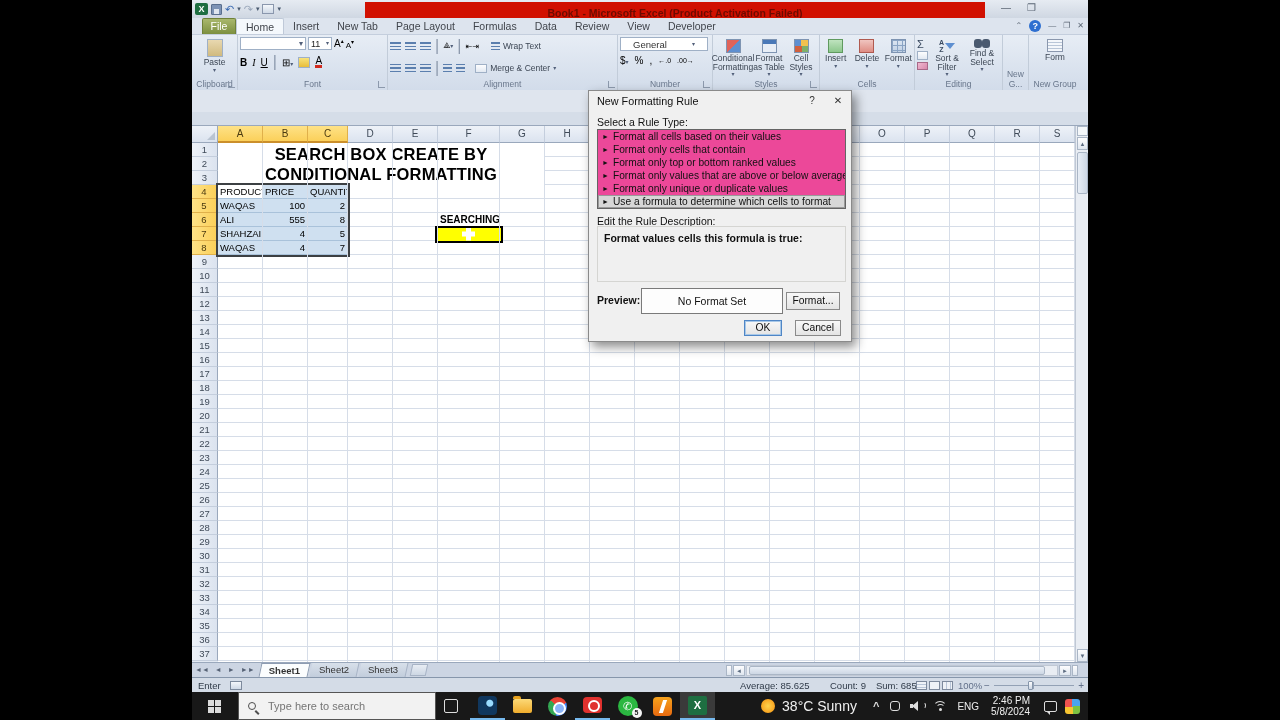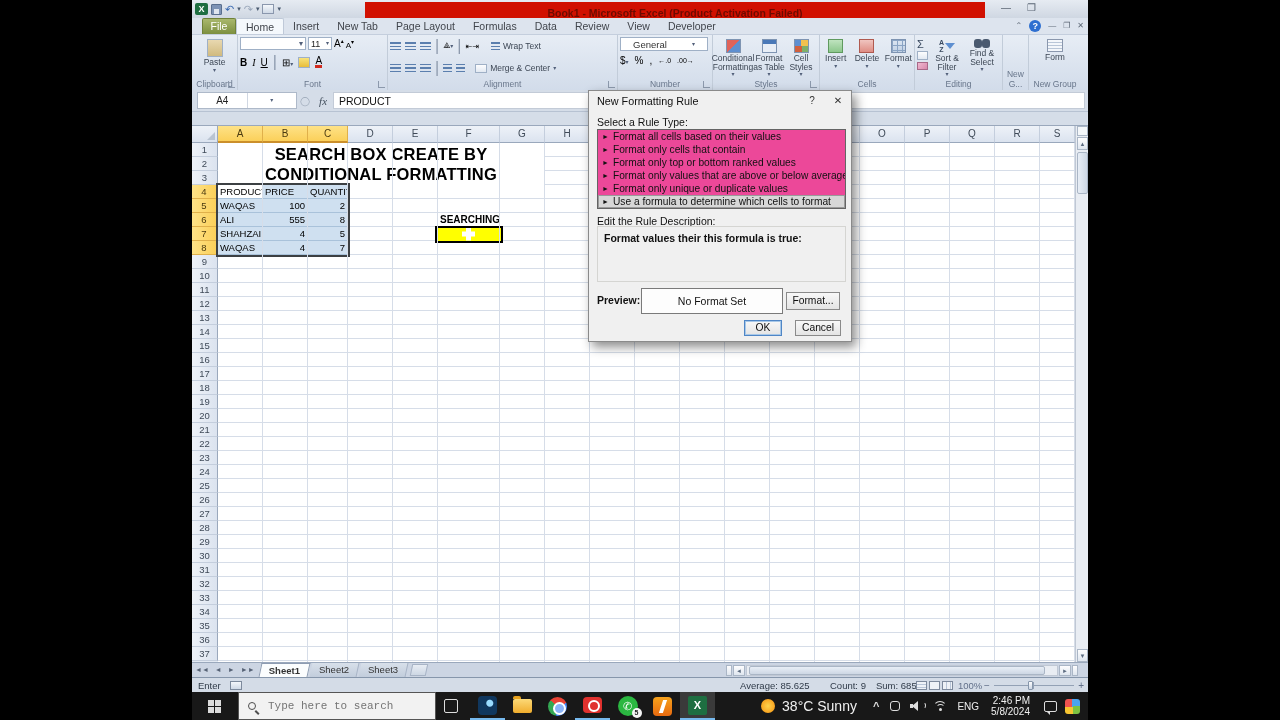--- a/index.html
+++ b/index.html
@@ -226,21 +226,21 @@
   #taskbar{position:absolute;left:0;top:692px;width:896px;height:28px;background:#181818;}
   #start{position:absolute;left:0;top:0;width:44px;height:28px;display:flex;align-items:center;justify-content:center;}
   .winlogo{width:13px;height:13px;display:grid;grid-template-columns:6px 6px;grid-template-rows:6px 6px;gap:1px;}
   .winlogo i{background:#dcdcdc;}
   #tsearch{position:absolute;left:46px;top:0;width:198px;height:28px;background:#f2f2f2;
     border:1px solid #555;display:flex;align-items:center;}
   .mag{width:8px;height:8px;border:1.5px solid #4e4e4e;border-radius:50%;margin-left:9px;position:relative;}
   .mag::after{content:"";position:absolute;left:7px;top:7px;width:5px;height:1.5px;background:#4e4e4e;
     transform:rotate(45deg);transform-origin:0 0;}
   #tsearch input{border:none;outline:none;background:transparent;font-size:11px;color:#333;
-    margin-left:10px;width:150px;font-family:Liberation Mono, monospace;}
+    margin-left:10px;width:150px;font-family:Liberation Sans, sans-serif;}
   #taskview{position:absolute;left:252px;top:7px;width:14px;height:14px;border:1.5px solid #ddd;border-radius:2px;}
   .dock{position:absolute;top:0;width:35px;height:28px;display:flex;align-items:center;justify-content:center;}
   .dock.active-app{background:#3a3a3a;border-bottom:2px solid #76b9ed;}
   .dock.lined{border-bottom:2px solid #76b9ed;}
   .ic-media{width:19px;height:19px;border-radius:4px;background:radial-gradient(circle at 62% 38%,#9adcff 0 3px,#10375e 4px);}
   .ic-folder{width:19px;height:14px;background:linear-gradient(#fcd977,#f0ad2d);border-radius:2px;position:relative;}
   .ic-folder::before{content:"";position:absolute;left:0;top:-3px;width:8px;height:3px;
     background:#e8a31f;border-radius:2px 2px 0 0;}
   .ic-chrome{width:19px;height:19px;border-radius:50%;
     background:conic-gradient(from -50deg,#ea4335 0 33%,#4285f4 33% 66%,#34a853 66%);position:relative;}
@@ -468,31 +468,20 @@
     </div>
     <div class="rgroup" style="width:52px;border-right:none;">
       <div class="bigbtn">
         <span class="form-ic"></span>
         <span>Form</span>
       </div>
       <div class="glabel">New Group</div>
     </div>
   </div>
 
-  <div id="formulabar">
-    <div id="namebox">
-      <span>A4</span>
-      <span class="dd">▾</span>
-    </div>
-    <span class="fx-dim">◯</span>
-    <span id="fx">fx</span>
-    <div id="fbar-input">
-      <span>PRODUCT</span>
-    </div>
-  </div>
   <div id="filler"></div>
 
   <div id="colheaders">
     <div id="corner"></div>
   <div class="colh sel" style="left: 26px; width: 45px;">A</div>
       <div class="colh sel" style="left: 71px; width: 45px;">B</div>
       <div class="colh sel" style="left: 116px; width: 40px;">C</div>
       <div class="colh" style="left: 156px; width: 45px;">D</div>
       <div class="colh" style="left: 201px; width: 45px;">E</div>
       <div class="colh" style="left: 246px; width: 62px;">F</div>
@@ -632,21 +621,21 @@
           <span class="arrow">►</span>
           <span>Format only unique or duplicate values</span>
         </div>
         <div class="rule-item sel">
           <span class="arrow">►</span>
           <span>Use a formula to determine which cells to format</span>
         </div>
       </div>
     <div id="dlg-edit-label">Edit the Rule Description:</div>
     <div id="dlg-groupbox">
-      <div id="dlg-formula-label">Format values their this formula is true:</div>
+      <div id="dlg-formula-label">Format values cells this formula is true:</div>
     </div>
     <div id="dlg-preview-label">Preview:</div>
     <div id="dlg-preview">No Format Set</div>
     <div class="dlg-btn" id="btn-format">Format...</div>
     <div class="dlg-btn" id="btn-ok">OK</div>
     <div class="dlg-btn" id="btn-cancel">Cancel</div>
   </div>
 
   <div id="sheetrow">
     <span class="navb">◄◄</span>

